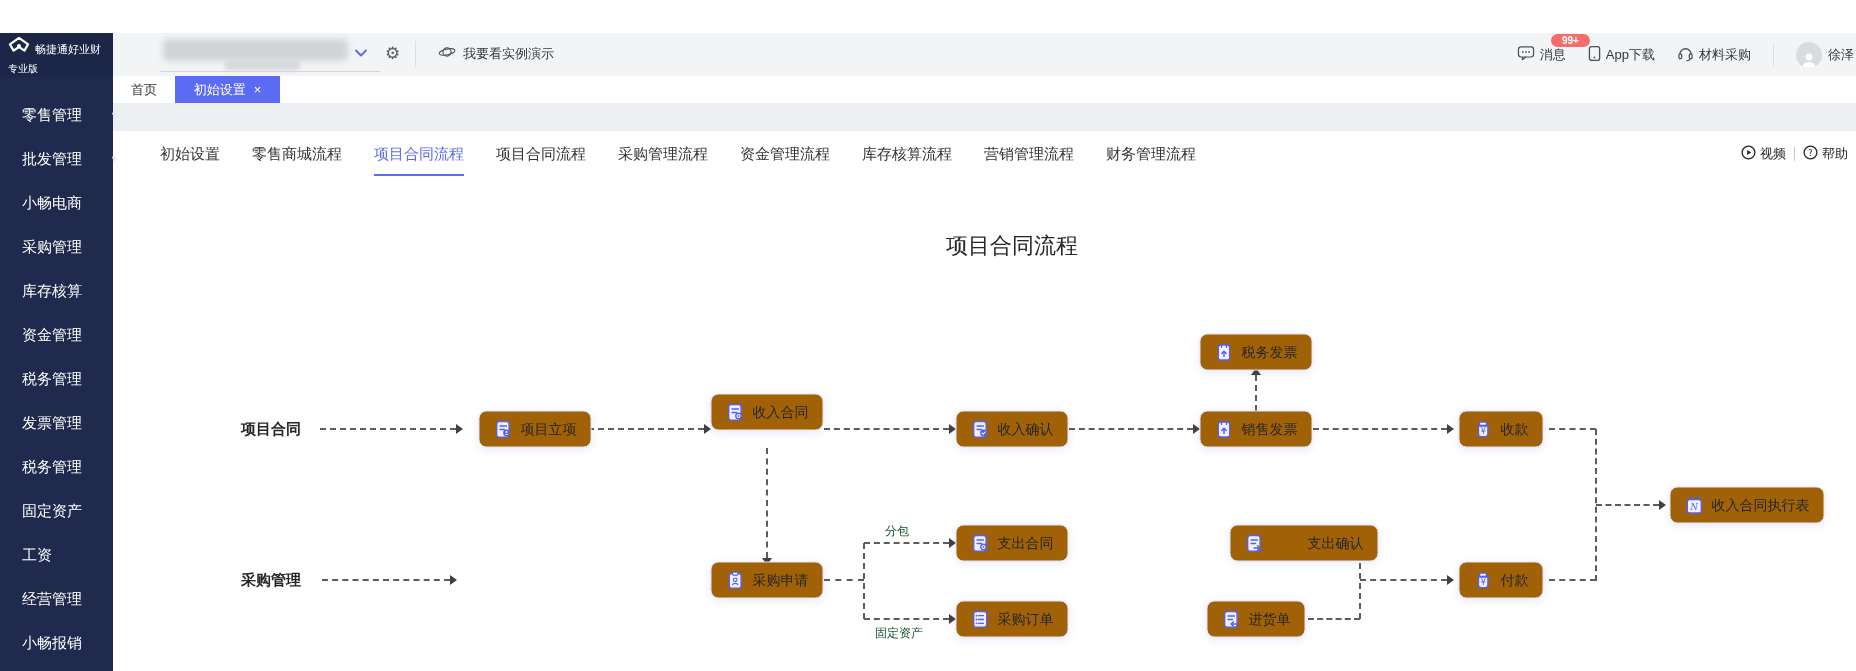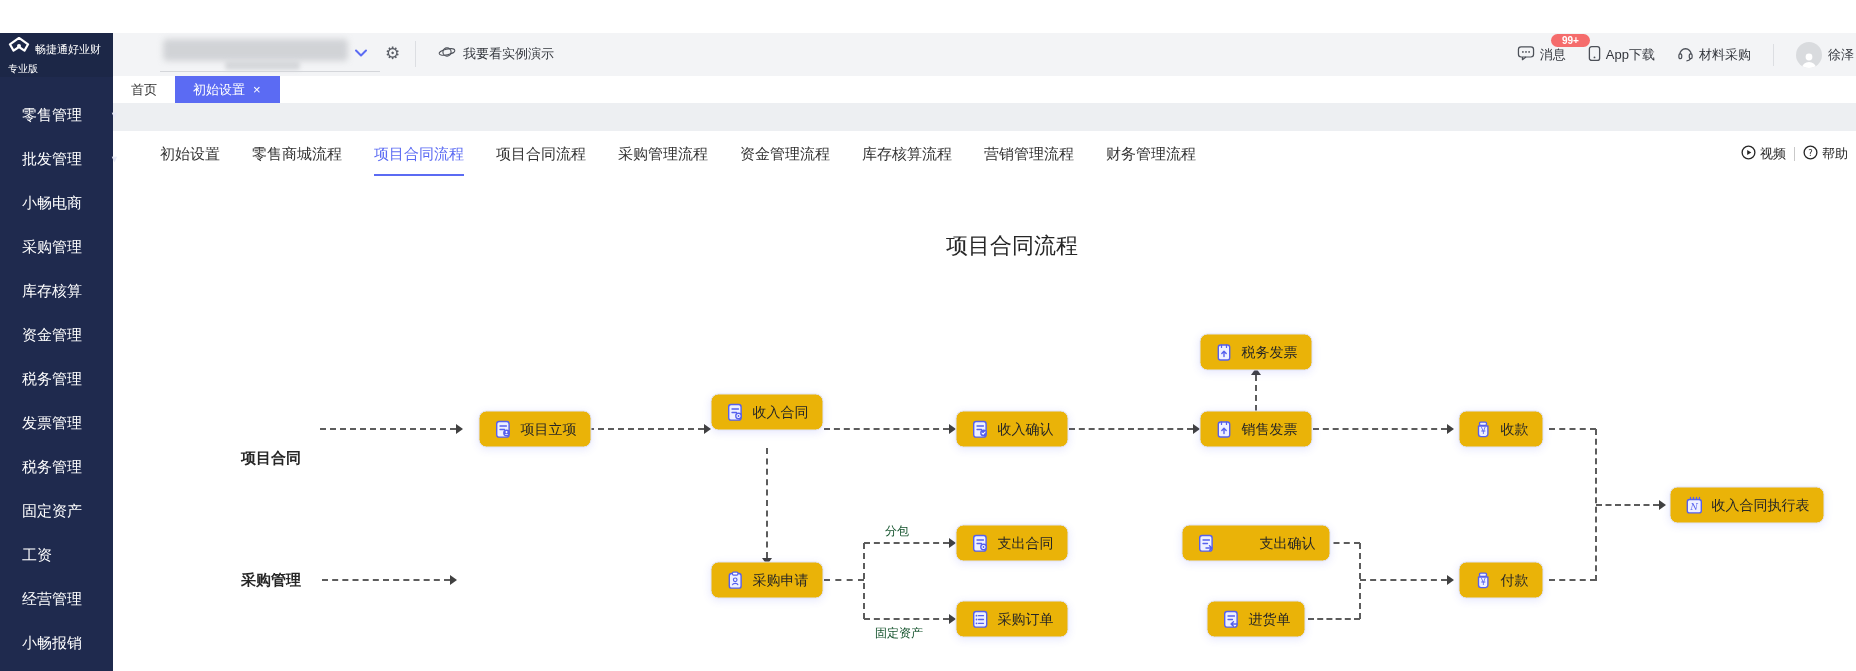--- a/index.html
+++ b/index.html
@@ -38,41 +38,41 @@
   .hdr-item { display:flex; align-items:center; gap:5px; font-size:13px; color:#33363d; cursor:pointer; position:relative; }
   .badge { position:absolute; top:-11px; right:-24px; background:#f56c6c; color:#fff; font-size:10px;
     padding:1px 11px; border-radius:9px; font-weight:bold; }
   .hdr-div2 { width:1px; height:22px; background:#dcdee2; }
   .avatar { width:26px; height:26px; border-radius:50%; background:#d9dbde; display:flex; align-items:flex-end; justify-content:center; overflow:hidden; }
   .user { display:flex; align-items:center; gap:6px; font-size:13px; color:#33363d; white-space:nowrap; }
 
   
   .tabstrip { position:absolute; left:113px; top:76px; width:1743px; height:27px; background:#fff; display:flex; }
   .graygap  { position:absolute; left:113px; top:103px; width:1743px; height:28px; background:#edeff2; }
-  .ptab { min-width:58px; padding:0 18px; display:flex; align-items:center; justify-content:flex-start; gap:8px;
+  .ptab { min-width:58px; padding:0 18px; display:flex; align-items:center; justify-content:center; gap:8px;
     font-size:13px; color:#333; cursor:pointer; }
   .ptab.active { background:#5b6bf3; color:#fff; min-width:105px; }
   .ptab .close { font-size:13px; color:#fff; cursor:pointer; }
 
   
   .content { position:absolute; left:113px; top:131px; width:1743px; height:540px; background:#fff; }
   .ctabs { position:absolute; left:0; top:0; width:100%; height:46px; display:flex; align-items:center; padding-left:47px; }
   .ctab { position:relative; margin-right:32px; font-size:15px; color:#333; cursor:pointer; height:46px;
     display:flex; align-items:center; white-space:nowrap; }
   .ctab.active { color:#5b6bf3; }
   .ctab.active::after { content:""; position:absolute; left:0; right:0; bottom:1px; height:2px; background:#5b6bf3; }
   .ctools { position:absolute; right:8px; top:0; height:46px; display:flex; align-items:center; gap:8px;
     font-size:13px; color:#262626; }
   .ctools .tool { display:flex; align-items:center; gap:4px; cursor:pointer; white-space:nowrap; }
   .ctools .tdiv { width:1px; height:14px; background:#c9c9c9; }
 
   
   .flow-title { position:absolute; transform:translate(-50%,-50%); font-size:22px; font-weight:500; color:#262626; white-space:nowrap; }
   .flow-node { position:absolute; transform:translate(-50%,-50%); display:flex; align-items:center; gap:8px;
-    background:#eab308; border:1px solid #e2e5f6; border-radius:8px; padding:8px 14px;
+    background:#a16207; border:1px solid #e2e5f6; border-radius:8px; padding:8px 14px;
     box-shadow:0 2px 8px rgba(84,94,240,.14); cursor:pointer; white-space:nowrap; z-index:3; }
   .flow-node .nlabel { font-size:14px; color:#262626; }
   .row-label { position:absolute; transform:translate(-50%,-50%); font-size:15px; font-weight:600; color:#262626; white-space:nowrap; }
   .branch-label { position:absolute; transform:translate(-50%,-50%); font-size:12px; color:#14532d; white-space:nowrap; }
   .dash-h { position:absolute; border-top:2px dashed #5c5c5c; height:0; }
   .dash-v { position:absolute; border-left:2px dashed #5c5c5c; width:0; }
   .arr { position:absolute; width:0; height:0; }
   .arr.right { border-left:7px solid #404040; border-top:5px solid transparent; border-bottom:5px solid transparent; }
   .arr.up    { border-bottom:7px solid #404040; border-left:5px solid transparent; border-right:5px solid transparent; }
   .arr.down  { border-top:7px solid #404040; border-left:5px solid transparent; border-right:5px solid transparent; }
@@ -248,21 +248,21 @@
           <text x="8" y="11.2" text-anchor="middle" font-size="9" fill="#262626" font-family="DejaVu Sans">?</text>
         </svg>
       </span>
       <span>帮助</span>
     </span>
   </div>
 </div>
 
 <div id="flow-layer">
     <div class="flow-title" style="left: 1012px; top: 246px;">项目合同流程</div>
-    <div class="row-label" style="left: 271px; top: 429px; margin-top: 29px;">项目合同</div>
+    <div class="row-label" style="left: 271px; top: 429px;">项目合同</div>
     <div class="row-label" style="left: 271px; top: 580px;">采购管理</div>
     <div class="branch-label" style="left: 897px; top: 531px;">分包</div>
     <div class="branch-label" style="left: 899px; top: 633px;">固定资产</div>
     <div class="dash-h" style="left: 320px; top: 428px; width: 136px;"></div>
     <div class="arr right" style="left: 456px; top: 424px;"></div>
     <div class="dash-h" style="left: 578px; top: 428px; width: 126px;"></div>
     <div class="arr right" style="left: 704px; top: 424px;"></div>
     <div class="dash-h" style="left: 824px; top: 428px; width: 125px;"></div>
     <div class="arr right" style="left: 949px; top: 424px;"></div>
     <div class="dash-h" style="left: 1069px; top: 428px; width: 124px;"></div>
@@ -380,21 +380,21 @@
       <span style="display: flex;">
         <svg width="19" height="19" viewBox="0 0 19 19">
           <rect x="3.2" y="2" width="12.4" height="15.6" rx="2.4" fill="#eef0ff" stroke="#5560ee" stroke-width="1.4"></rect>
           <path d="M6.5 6.5h6.5 M6.5 10h4.5" stroke="#5560ee" stroke-width="1.3" stroke-linecap="round"></path>
           <circle cx="13" cy="13.5" r="3.4" fill="#5560ee"></circle>
           <circle cx="13" cy="13.5" r="1.5" fill="none" stroke="#fff" stroke-width="1.1"></circle>
         </svg>
       </span>
       <span class="nlabel">支出合同</span>
     </div>
-    <div class="flow-node" style="left: 1256px; top: 543px; gap: 44px;">
+    <div class="flow-node" style="left: 1304px; top: 543px; gap: 44px;">
       <span style="display: flex;">
         <svg width="19" height="19" viewBox="0 0 19 19">
           <rect x="3.2" y="2" width="12.4" height="15.6" rx="2.4" fill="#eef0ff" stroke="#5560ee" stroke-width="1.4"></rect>
           <path d="M6.5 6.5h6.5 M6.5 10h4.5" stroke="#5560ee" stroke-width="1.3" stroke-linecap="round"></path>
           <path d="M9.5 14.5h6 M13 12.3 l2.5 2.2 l-2.5 2.2" fill="none" stroke="#5560ee" stroke-width="1.4" stroke-linecap="round" stroke-linejoin="round"></path>
         </svg>
       </span>
       <span class="nlabel">支出确认</span>
     </div>
     <div class="flow-node" style="left: 1012px; top: 619px;">

